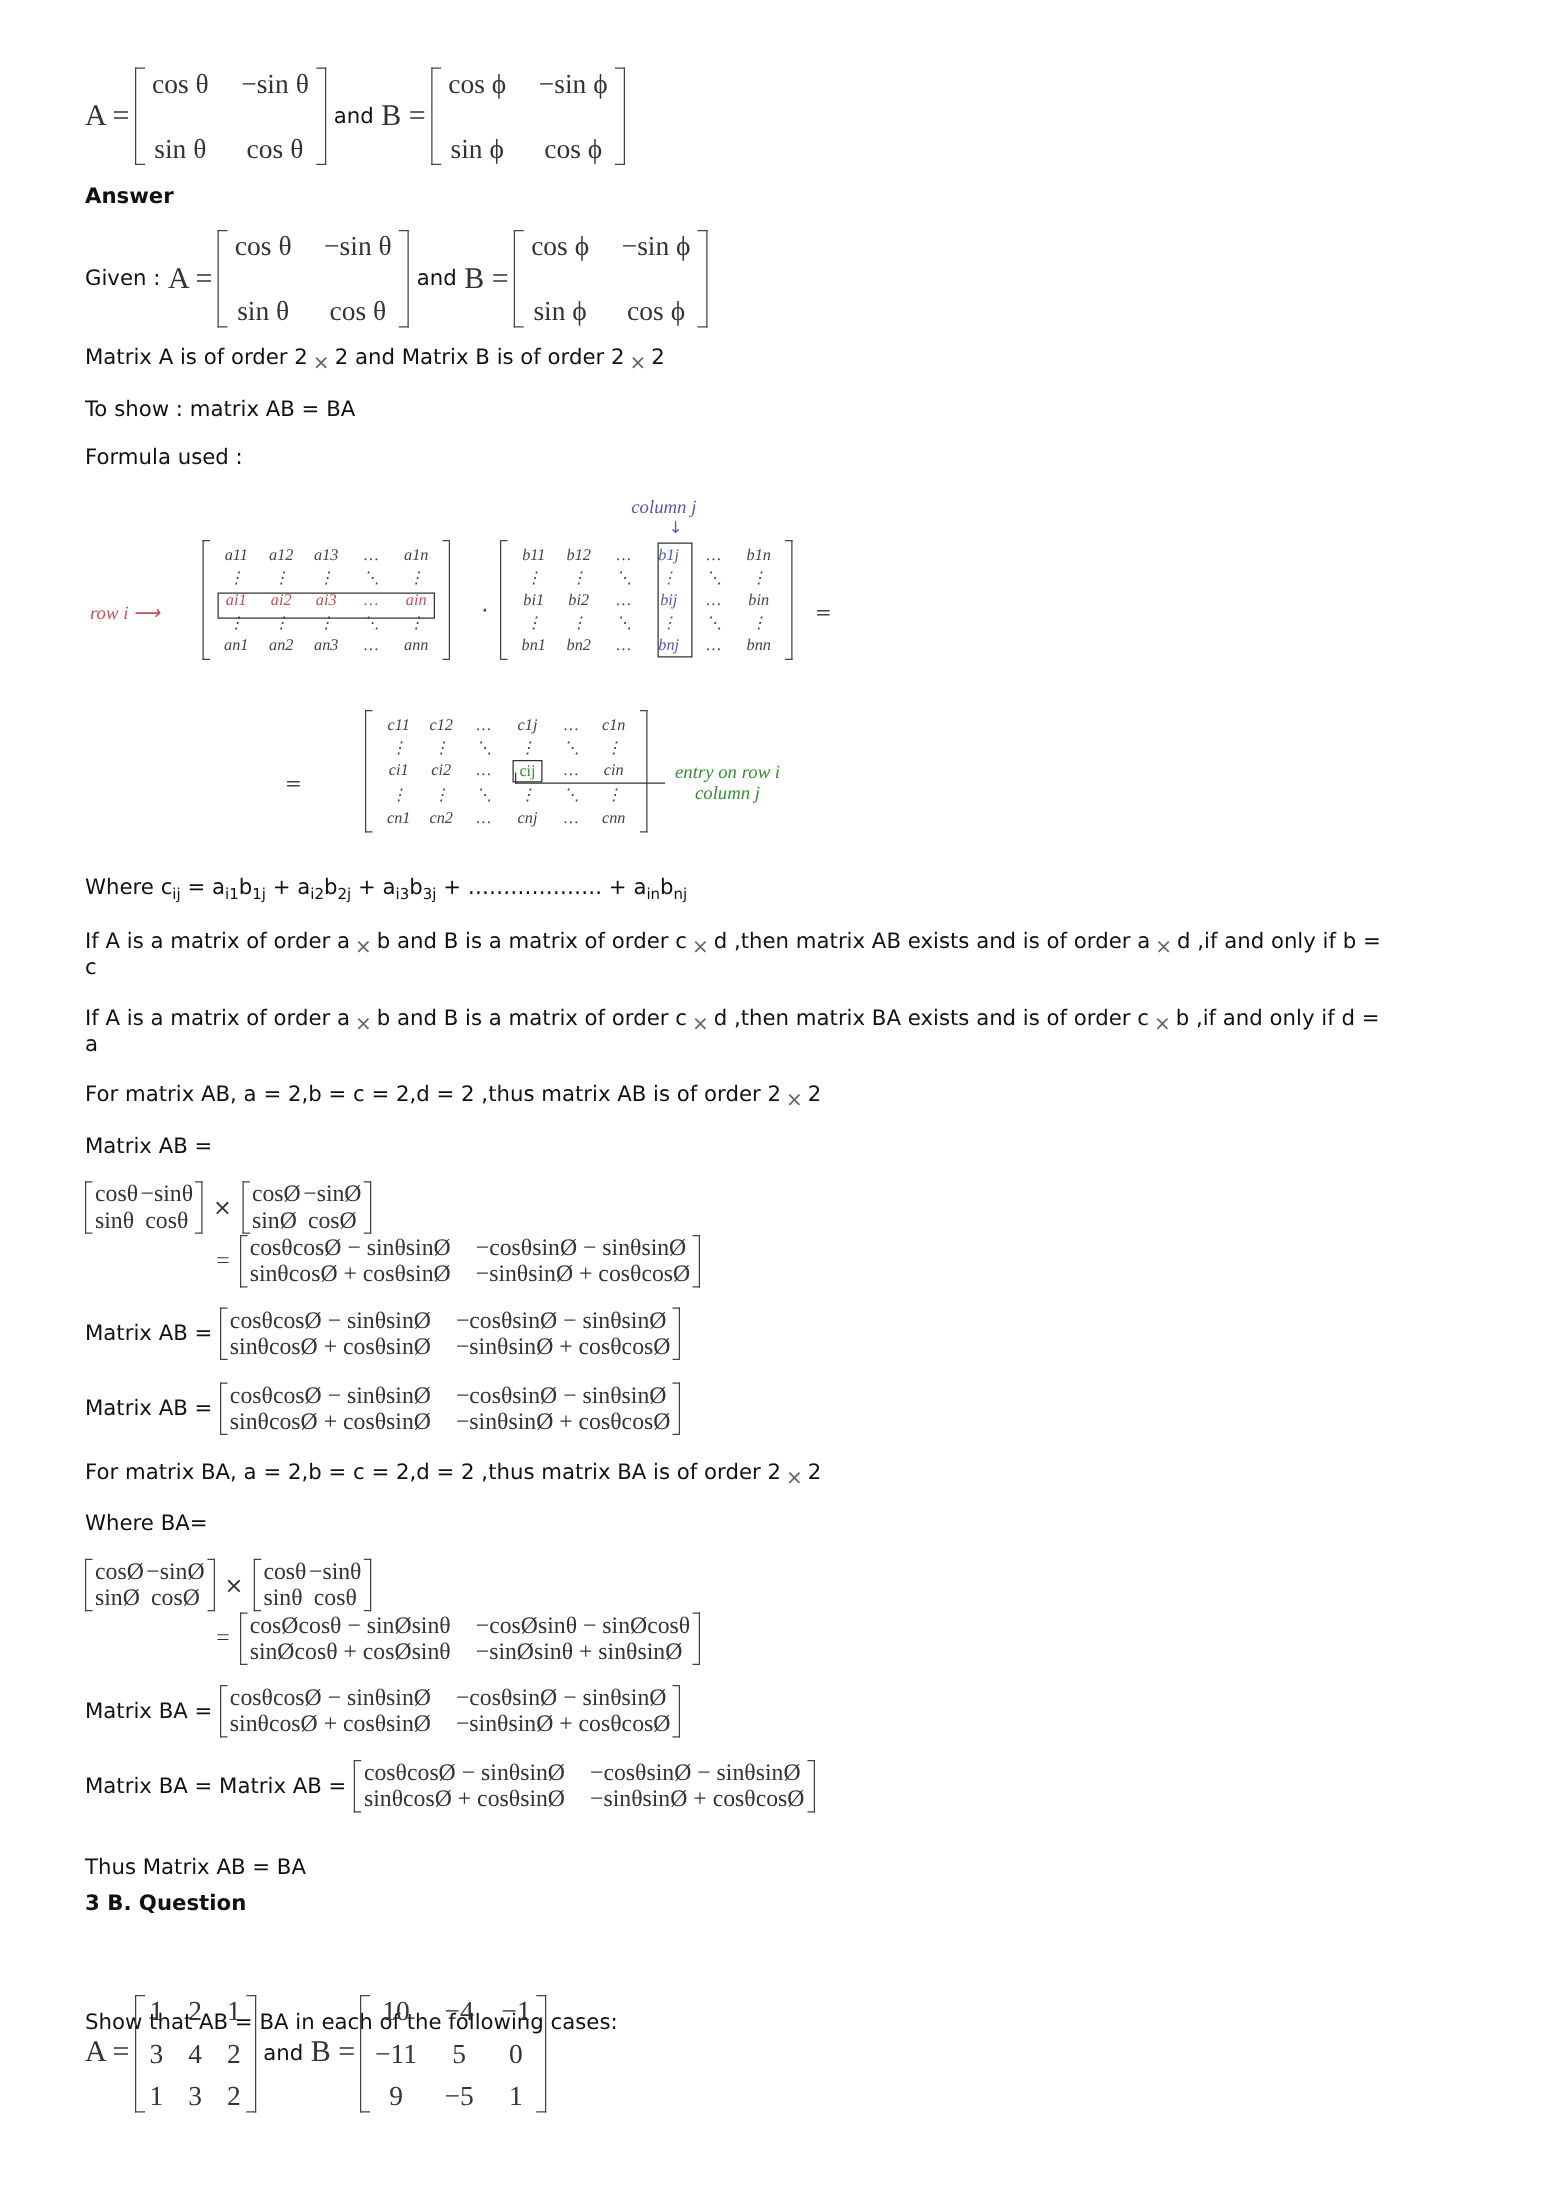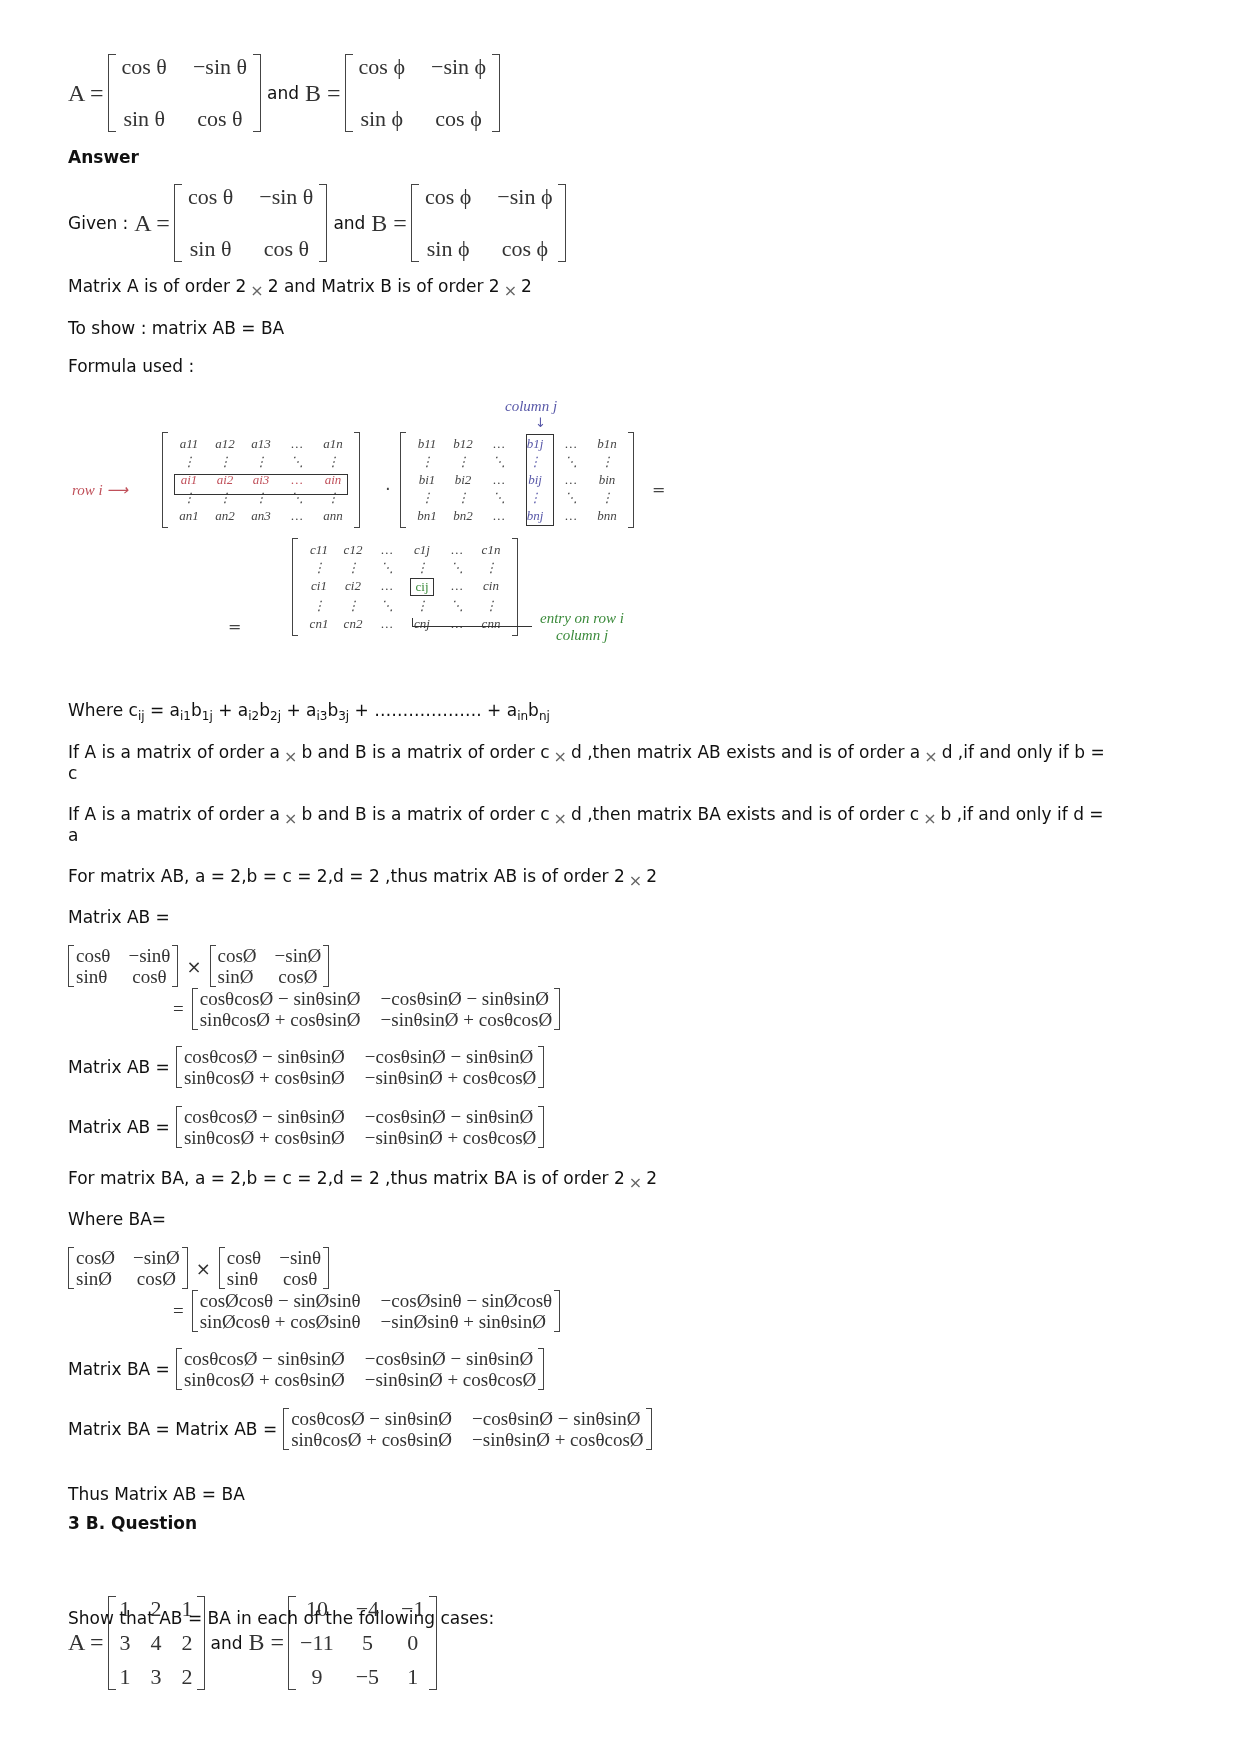--- a/index.html
+++ b/index.html
@@ -10,21 +10,21 @@
   .bold { font-weight: bold; }
   .serif { font-family: "Liberation Serif", "DejaVu Serif", serif; }
   
   .mat { display: inline-flex; align-items: stretch; vertical-align: middle; }
   .brk { width: 7px; border: 1.5px solid #444; }
   .brk.l { border-right: none; }
   .brk.r { border-left: none; }
   .mgrid { display: grid; padding: 0 6px; font-family: "Liberation Serif", serif; color: #333; }
   .mgrid span { text-align: center; white-space: nowrap; }
   .big .mgrid { font-size: 22px; row-gap: 4px; column-gap: 26px; gap: 26px; }
-  .small .mgrid { font-size: 19px; line-height: 21px; column-gap: 18px; }
+  .small .mgrid { font-size: 19px; line-height: 21px; column-gap: 2px; }
   .small .brk { width: 5px; border-width: 1.2px; }
   .line { display: flex; align-items: center; position: absolute; white-space: nowrap; }
   .lbl { font-family: "Liberation Serif", serif; font-size: 24px; color: #333; }
   .times { color: #666; font-size: 16px; position: relative; top: 4px; margin: 0 4px; }
   sub { font-size: 12px; }
   
   .diag { font-family: "Liberation Serif", serif; font-style: italic; color: #444; font-size: 13px; }
   .dg { display: grid; column-gap: 14px; row-gap: 2px; padding: 4px 10px; }
   .dg span { text-align: center; min-width: 22px; }
   .red { color: #c0505a; }
@@ -175,21 +175,21 @@
       <span style="position:absolute; left:120px; width:26px; top:2px; bottom:2px; border:1.5px solid #333;"></span>
     </span>
     <span class="brk r" style="width:5px;border-width:1px"></span>
   </span>
 </div>
 
 <div class="abs" style="left:652px; top:480px; font-size:16px; color:#444;">=</div>
 
 <div class="abs" style="left:228px; top:617px; font-size:16px; color:#444;">=</div>
 
-<div class="abs" style="left:252px; top:538px;padding-left:40px;">
+<div class="abs" style="left:252px; top:568px;padding-left:40px;">
   <span class="mat diag">
     <span class="brk l" style="width:5px;border-width:1px"></span>
     <span class="dg" style="grid-template-columns:repeat(6,auto); position:relative; column-gap:12px;">
       <span>c11</span>
         <span>c12</span>
         <span>…</span>
         <span>c1j</span>
         <span>…</span>
         <span>c1n</span>
       <span>⋮</span>

